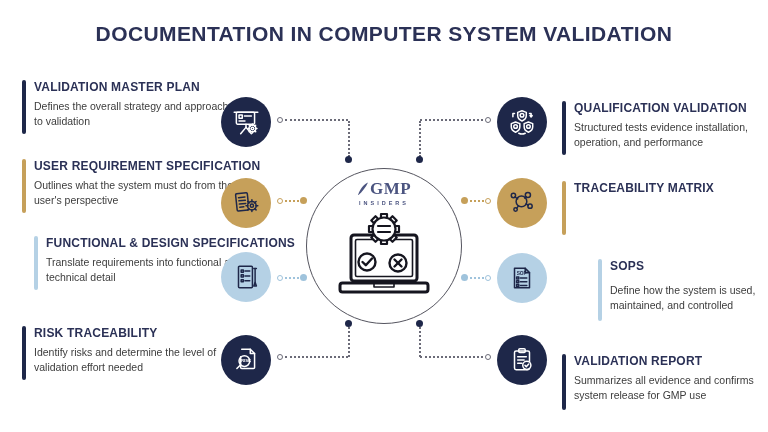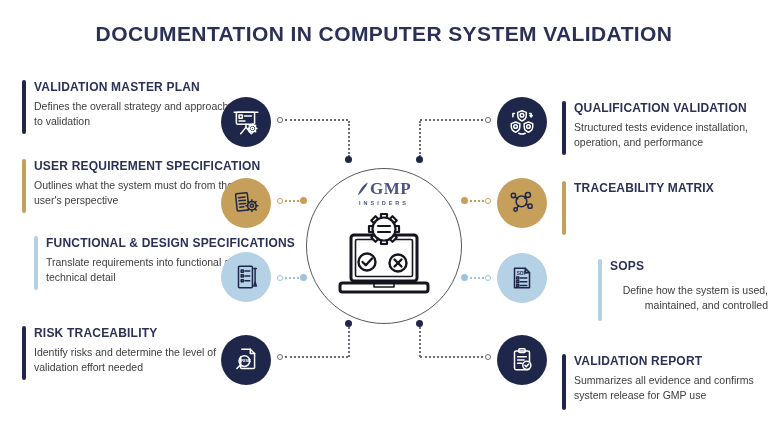--- a/index.html
+++ b/index.html
@@ -11,21 +11,21 @@
   .page-title {
     position:absolute; top:22px; left:0; width:768px; text-align:center;
     font-size:21px; font-weight:bold; letter-spacing:0.4px; color:#2b3156;
   }
   
   .item { position:absolute; display:flex; }
   .accent-bar { width:4px; border-radius:2px; margin-right:8px; flex:0 0 4px; }
   .item-title { font-size:12px; font-weight:bold; color:#2b3156; letter-spacing:0.2px; margin-bottom:5px; }
   .item-desc  { font-size:10.5px; color:#3c3c3c; line-height:1.45; }
   .w200 { max-width:200px; } .w195 { max-width:195px; } .w180 { max-width:182px; }
-  .gap-lg { margin-top:10px;text-align:right; }
+  .gap-lg { margin-top:10px; }
   
   .icon-circle {
     position:absolute; width:50px; height:50px; border-radius:50%;
     display:flex; align-items:center; justify-content:center;
   }
   .bg-navy { background:#1e2749; color:#ffffff; }
   .bg-gold { background:#c6a05a; color:#1e2749; }
   .bg-blue { background:#b5d1e5; color:#1e2749; }
   .icon-circle svg { stroke:currentColor; fill:none; stroke-width:1.4; stroke-linecap:round; stroke-linejoin:round; }
   

